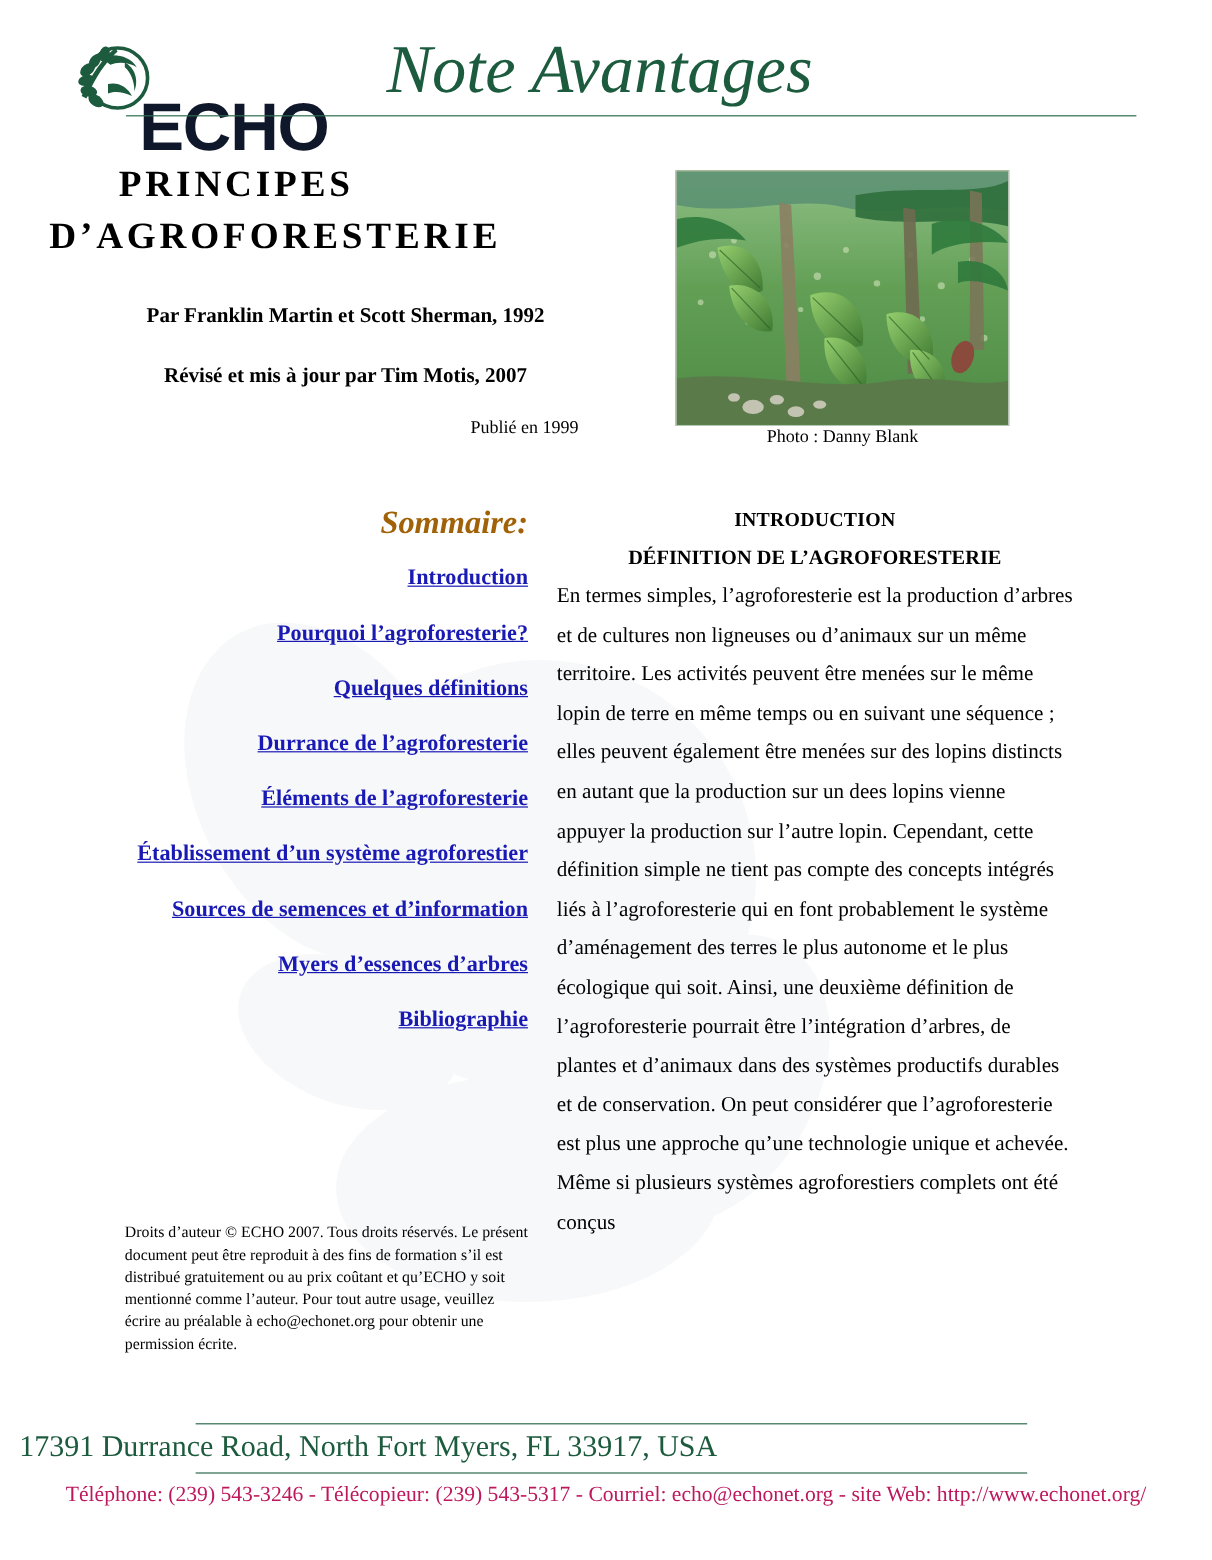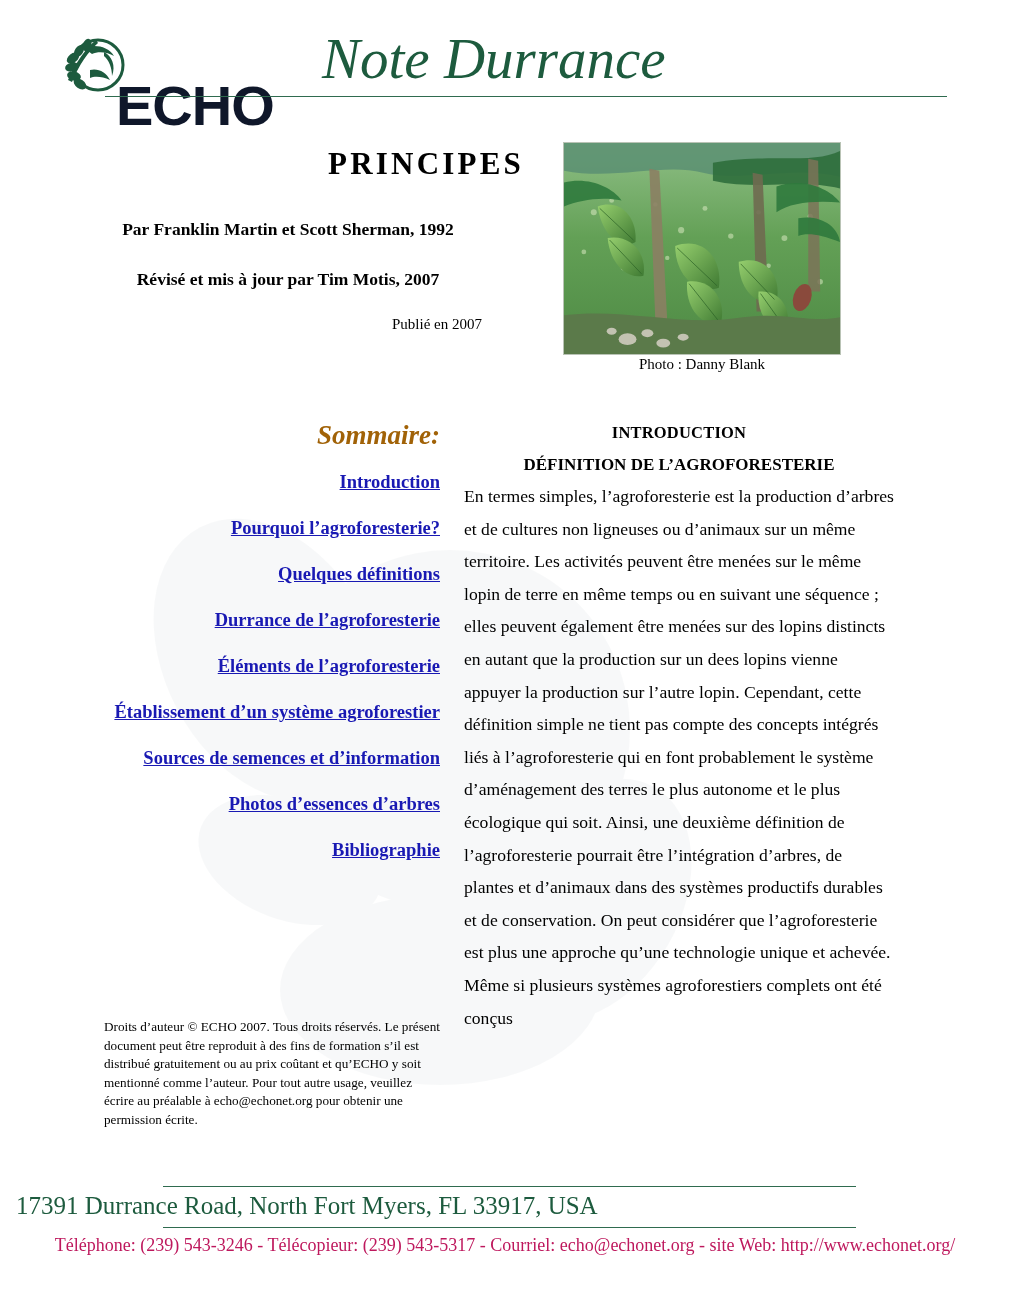--- a/index.html
+++ b/index.html
@@ -81,26 +81,26 @@
   }
 
   
   .left-col {
     position: absolute;
     left: 40px;
     top: 130px;
     width: 496px;
   }
   .doc-title {
-    text-align: right;
+    text-align: left;
     font-size: 31px;
     font-weight: bold;
     letter-spacing: 3.2px;
     line-height: 44px;
-    margin: 12px;
+    margin: 1px;
     padding: 0 0 0 0;
   }
   .doc-title .line1 { display: block; padding-left: 58px; }
   .doc-title .line2 { display: block; }
   .byline {
     text-align: center;
     font-size: 17.5px;
     font-weight: bold;
     margin-top: 32px;
     line-height: 22px;
@@ -272,44 +272,45 @@
         <ellipse cx="9" cy="24" rx="7" ry="4.5" transform="rotate(-38 9 24)"></ellipse>
         <ellipse cx="8" cy="33" rx="7" ry="4.5" transform="rotate(-14 8 33)"></ellipse>
         <ellipse cx="10" cy="42" rx="7" ry="4.5" transform="rotate(12 10 42)"></ellipse>
         <ellipse cx="16" cy="50" rx="7" ry="4.5" transform="rotate(34 16 50)"></ellipse>
         <ellipse cx="15" cy="17" rx="6.5" ry="4.2" transform="rotate(-56 15 17)"></ellipse>
         <ellipse cx="23" cy="11" rx="6.5" ry="4.2" transform="rotate(-70 23 11)"></ellipse>
         <path d="M4 46 C12 28 22 14 32 6 L34 9 C24 18 15 31 8 48 Z"></path>
       </g>
     </svg>
     <div class="echo-word">ECHO</div>
-    <div class="note-tech">Note Durrance</div>
+    <div class="note-tech">Note Avantages</div>
     <div class="masthead-rule"></div>
   </div>
 
   <div class="left-col layer">
     <h1 class="doc-title">
       <span class="line1">PRINCIPES</span>
+      <span class="line2">D’AGROFORESTERIE</span>
     </h1>
     <div class="byline">Par Franklin Martin et Scott Sherman, 1992</div>
     <div class="byline2">Révisé et mis à jour par Tim Motis, 2007</div>
-    <div class="pubdate">Publié en 2007</div>
+    <div class="pubdate">Publié en 1999</div>
   </div>
 
   <div class="sommaire-block layer">
     <div class="sommaire-title">Sommaire:</div>
     <ul class="toc-list">
       <li class="toc-item"><a class="toc-link">Introduction</a></li>
       <li class="toc-item"><a class="toc-link">Pourquoi l’agroforesterie?</a></li>
       <li class="toc-item"><a class="toc-link">Quelques définitions</a></li>
       <li class="toc-item"><a class="toc-link">Durrance de l’agroforesterie</a></li>
       <li class="toc-item"><a class="toc-link">Éléments de l’agroforesterie</a></li>
       <li class="toc-item"><a class="toc-link">Établissement d’un système agroforestier</a></li>
       <li class="toc-item"><a class="toc-link">Sources de semences et d’information</a></li>
-      <li class="toc-item"><a class="toc-link">Photos d’essences d’arbres</a></li>
+      <li class="toc-item"><a class="toc-link">Myers d’essences d’arbres</a></li>
       <li class="toc-item"><a class="toc-link">Bibliographie</a></li>
     </ul>
   </div>
 
   <div class="copyright layer">Droits d’auteur © ECHO 2007. Tous droits réservés. Le présent document peut être reproduit à des fins de formation s’il est distribué gratuitement ou au prix coûtant et qu’ECHO y soit mentionné comme l’auteur. Pour tout autre usage, veuillez écrire au préalable à echo@echonet.org pour obtenir une permission écrite.</div>
 
   <div class="photo-wrap layer">
     <div class="photo">
       <svg viewBox="0 0 278 213" preserveAspectRatio="none" aria-hidden="true">
         <defs>

